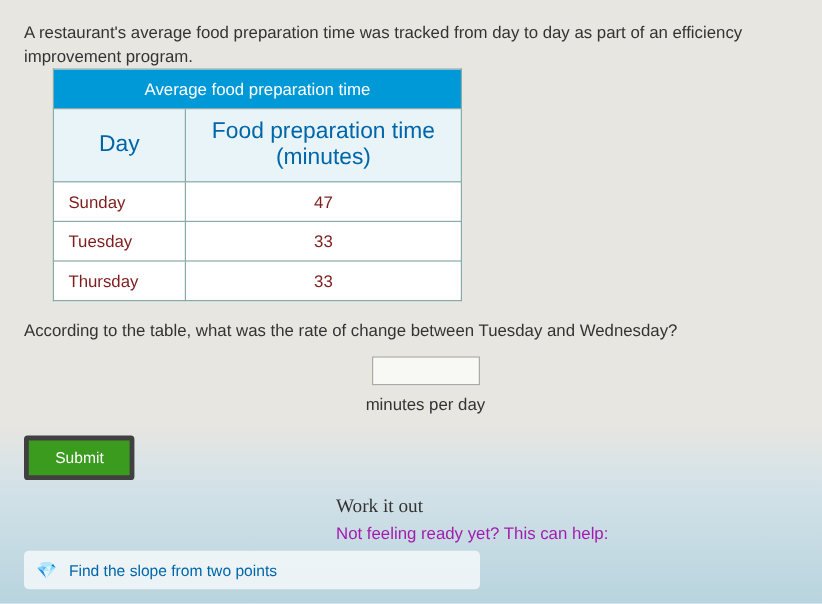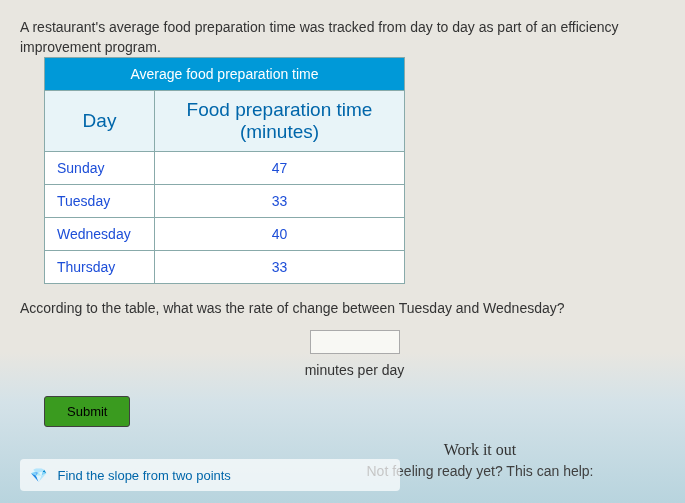--- a/index.html
+++ b/index.html
@@ -39,24 +39,24 @@
     font-weight: normal;
     font-size: 19px;
     padding: 8px 10px;
     border: 1px solid #8aa;
     text-align: center;
   }
   .data-table td {
     border: 1px solid #8aa;
     padding: 8px 12px;
     font-size: 14px;
-    color: #1d4ed8;
+    color: #7f1d1d;
   }
   .data-table td.day { width: 110px; text-align: left; }
-  .data-table td.val { width: 250px; text-align: center; }
+  .data-table td.val { width: 230px; text-align: center; }
   .question {
     color: #333;
     font-size: 14px;
     margin-bottom: 14px;
   }
   .answer-row {
     margin-left: 24px;
     margin-bottom: 18px;
     display: flex;
     align-items: center;
@@ -69,44 +69,42 @@
     border: 1px solid #aaa;
     background: #f8f8f4;
     font-size: 13px;
     padding: 2px 4px;
   }
   .unit-label {
     font-size: 14px;
     color: #333;
   }
   .submit-btn {
-    margin-left: 24px;
     background: #3a9b1f;
-    color: #000000;
-    border: 1px solid #404040;
+    color: #ffffff;
+    border: 4px solid #404040;
     border-radius: 3px;
     padding: 7px 22px;
     font-size: 13px;
     cursor: pointer;
   }
   .help-section {
-    text-align: center;
     margin-top: 14px;
     margin-left: 260px;
     width: 400px;
   }
   .work-it-out {
     font-family: Georgia, serif;
     font-size: 16px;
     color: #333;
     margin-bottom: 4px;
   }
   .not-ready {
     font-size: 14px;
-    color: #404040;
+    color: #a21caf;
   }
   .resource-link {
     position: absolute;
     left: 20px;
     bottom: 12px;
     width: 380px;
     background: rgba(255,255,255,0.7);
     border-radius: 4px;
     padding: 8px 10px;
     display: flex;
@@ -143,24 +141,20 @@
   <tbody>
     <tr>
       <td class="day">Sunday</td>
       <td class="val">47</td>
     </tr>
     <tr>
       <td class="day">Tuesday</td>
       <td class="val">33</td>
     </tr>
     <tr>
-      <td class="day">Wednesday</td>
-      <td class="val">40</td>
-    </tr>
-    <tr>
       <td class="day">Thursday</td>
       <td class="val">33</td>
     </tr>
   </tbody>
 </table>
 
 <p class="question">According to the table, what was the rate of change between Tuesday and Wednesday?</p>
 
 <div class="answer-row">
   <input class="answer-input" type="text" value="" style="">

